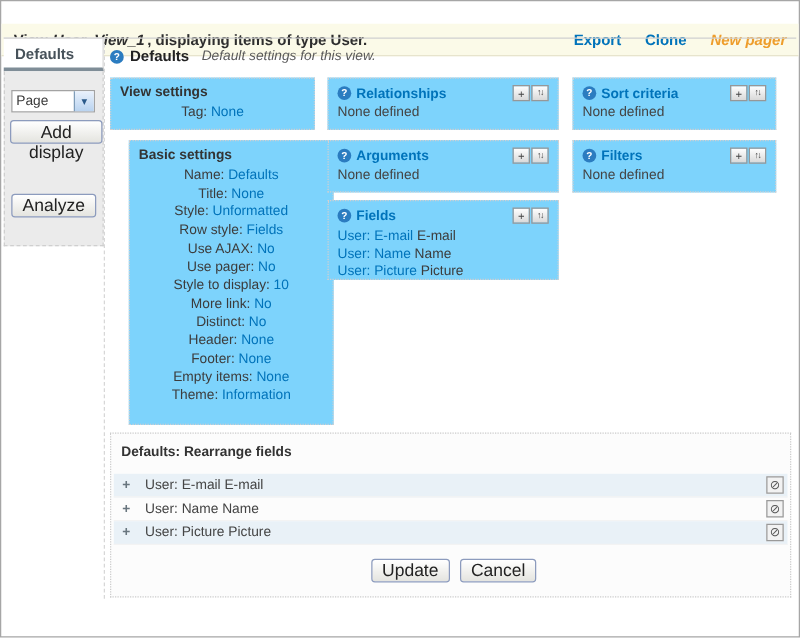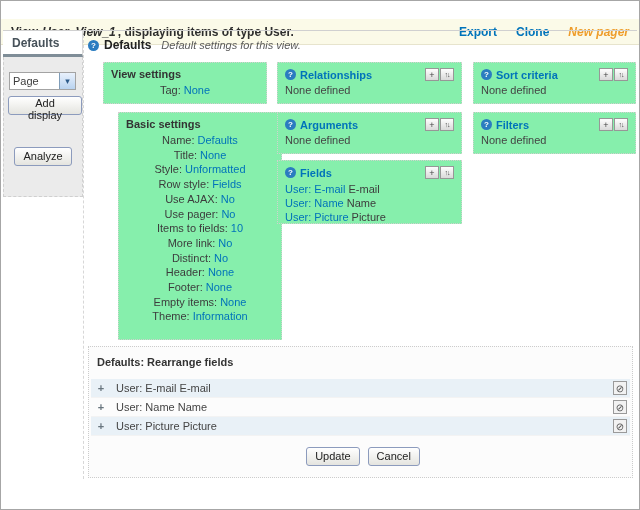--- a/index.html
+++ b/index.html
@@ -43,41 +43,41 @@
     display:flex; align-items:center; width:67px; height:18px; margin-left:5px;
     border:1px solid #a3a3a3; background:#fff; cursor:pointer;
   }
   .select-value { flex:1; padding-left:3px; }
   .select-arrow {
     width:16px; height:16px; border-left:1px solid #7f9db9;
     background:linear-gradient(#e9f1fc,#b9d3f0);
     color:#2b5a8a; font-size:9px; display:flex; align-items:center; justify-content:center;
   }
   button.xp {
-    font-family:inherit; font-size:11px; color:#222; height:19px;
+    font-family:inherit; font-size:14px; color:#222; height:19px;
     border:1px solid #8c9bbd; border-radius:3px;
     background:linear-gradient(#ffffff,#e4e4df); padding:0 8px 1px; cursor:pointer;
   }
   .add-display { margin:6px 0 0 4px; }
   .analyze { display:block; margin:26px auto 0; }
 
   
   .content-header { position:absolute; left:87px; top:37px; display:flex; align-items:center; }
   .content-header .title { font-size:12px; font-weight:bold; color:#222; margin-left:5px; }
   .content-header .desc { font-style:italic; color:#5a5a5a; margin-left:10px; }
 
   .help {
     display:inline-flex; width:11px; height:11px; border-radius:50%;
     background:#2b7cc0; color:#fff; font-size:8px; font-weight:bold;
     align-items:center; justify-content:center; flex:0 0 auto; cursor:pointer;
   }
 
   
   .box {
-    position:absolute; background:#86efac; border:1px dotted #d3cfcf; padding:5px 7px;margin-left:15px;
+    position:absolute; background:#7dd3fc; border:1px dotted #d3cfcf; padding:5px 7px;
   }
   .box .btitle { font-weight:bold; color:#333; margin-bottom:3px; }
   .bucket-head { display:flex; align-items:center; margin-bottom:3px; }
   .bucket-head .btlink { font-weight:bold; margin-left:4px; flex:1; }
   .mini-btns { display:flex; gap:1px; }
   .mini {
     width:14px; height:13px; padding:0; font-family:inherit;
     border:1px solid #979797; background:linear-gradient(#fefefe,#d9d9d9);
     font-size:9px; color:#444; display:inline-flex; align-items:center; justify-content:center;
     cursor:pointer;
@@ -158,21 +158,21 @@
 </div>
 
 <div class="box" id="box-basic">
   <div class="btitle">Basic settings</div>
   <div class="srow"><span>Name:</span><a class="val">Defaults</a></div>
   <div class="srow"><span>Title:</span><a class="val">None</a></div>
   <div class="srow"><span>Style:</span><a class="val">Unformatted</a></div>
   <div class="srow"><span>Row style:</span><a class="val">Fields</a></div>
   <div class="srow"><span>Use AJAX:</span><a class="val">No</a></div>
   <div class="srow"><span>Use pager:</span><a class="val">No</a></div>
-  <div class="srow"><span>Items to fields:</span><a class="val">10</a></div>
+  <div class="srow"><span>Style to display:</span><a class="val">10</a></div>
   <div class="srow"><span>More link:</span><a class="val">No</a></div>
   <div class="srow"><span>Distinct:</span><a class="val">No</a></div>
   <div class="srow"><span>Header:</span><a class="val">None</a></div>
   <div class="srow"><span>Footer:</span><a class="val">None</a></div>
   <div class="srow"><span>Empty items:</span><a class="val">None</a></div>
   <div class="srow"><span>Theme:</span><a class="val">Information</a></div>
 </div>
 
 <div class="box" id="box-relationships">
   <div class="bucket-head">

